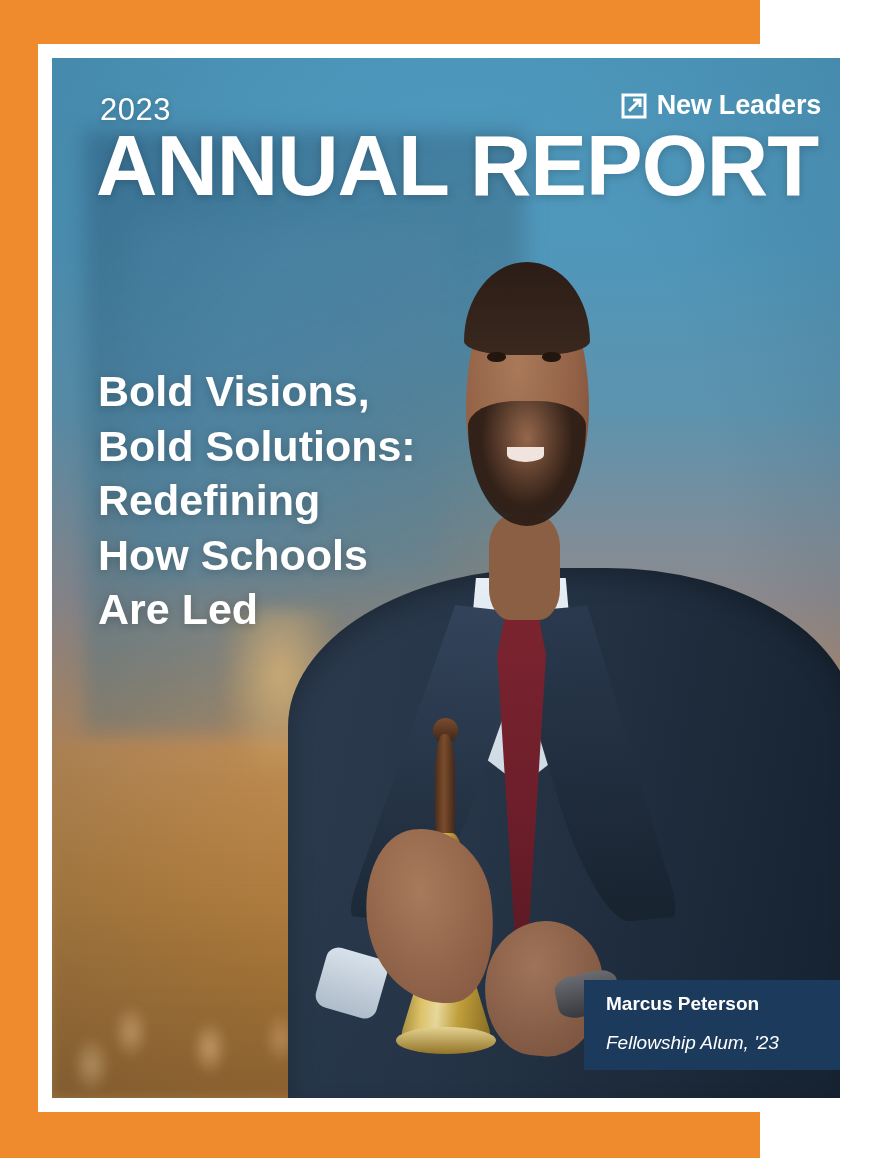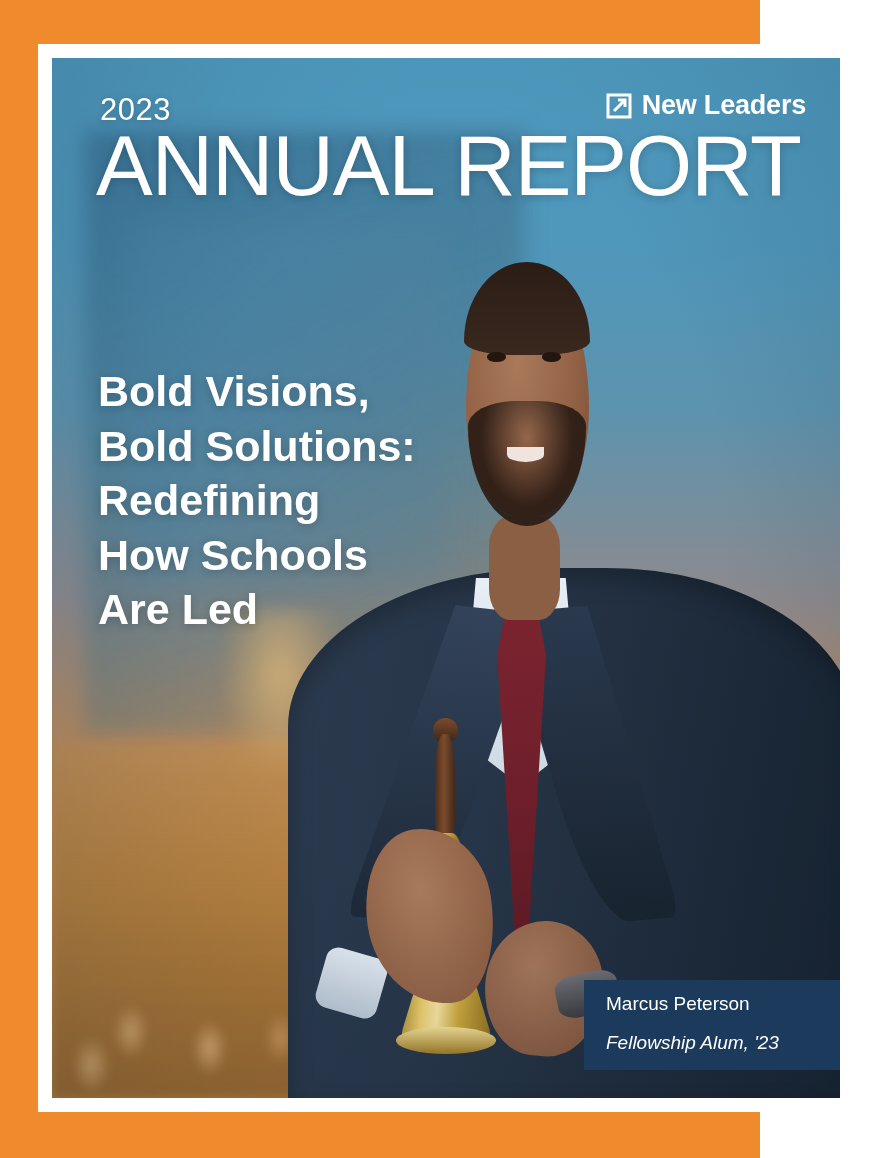--- a/index.html
+++ b/index.html
@@ -311,42 +311,42 @@
     font-weight: 400;
     text-shadow: 0 1px 6px rgba(0,0,0,0.22);
   }
   .main-title {
     position: absolute;
     left: 44px;
     top: 68px;
     color: #ffffff;
     font-size: 85px;
     line-height: 0.95;
-    font-weight: 400;
+    font-weight: 700;
     letter-spacing: -1px;
     text-shadow: 0 2px 10px rgba(0,0,0,0.2);
     white-space: nowrap;
   }
   .subtitle {
     position: absolute;
     left: 46px;
     top: 290px;
     color: #ffffff;
     font-size: 43px;
     line-height: 1.27;
     font-weight: 700;
     text-shadow: 0 2px 10px rgba(0,0,0,0.22);
     max-width: 360px;
     margin-top: 16px;
   }
 
   
   .logo {
     position: absolute;
-    right: 34px;
+    right: 19px;
     top: 32px;
     display: flex;
     align-items: center;
     gap: 9px;
   }
   .logo-mark {
     width: 28px;
     height: 28px;
     position: relative;
     display: block;
@@ -364,21 +364,21 @@
     position: absolute;
     right: 0px;
     bottom: 28px;
     background: #1b3a5c;
     color: #ffffff;
     padding: 12px 26px 14px 22px;
     min-width: 208px;
   }
   .caption-name {
     font-size: 19px;
-    font-weight: 400;
+    font-weight: 700;
     line-height: 1.25;
   }
   .caption-role {
     font-size: 19px;
     font-style: italic;
     line-height: 1.3;
     margin-top: 16px;
   }
 </style>
 </head>

